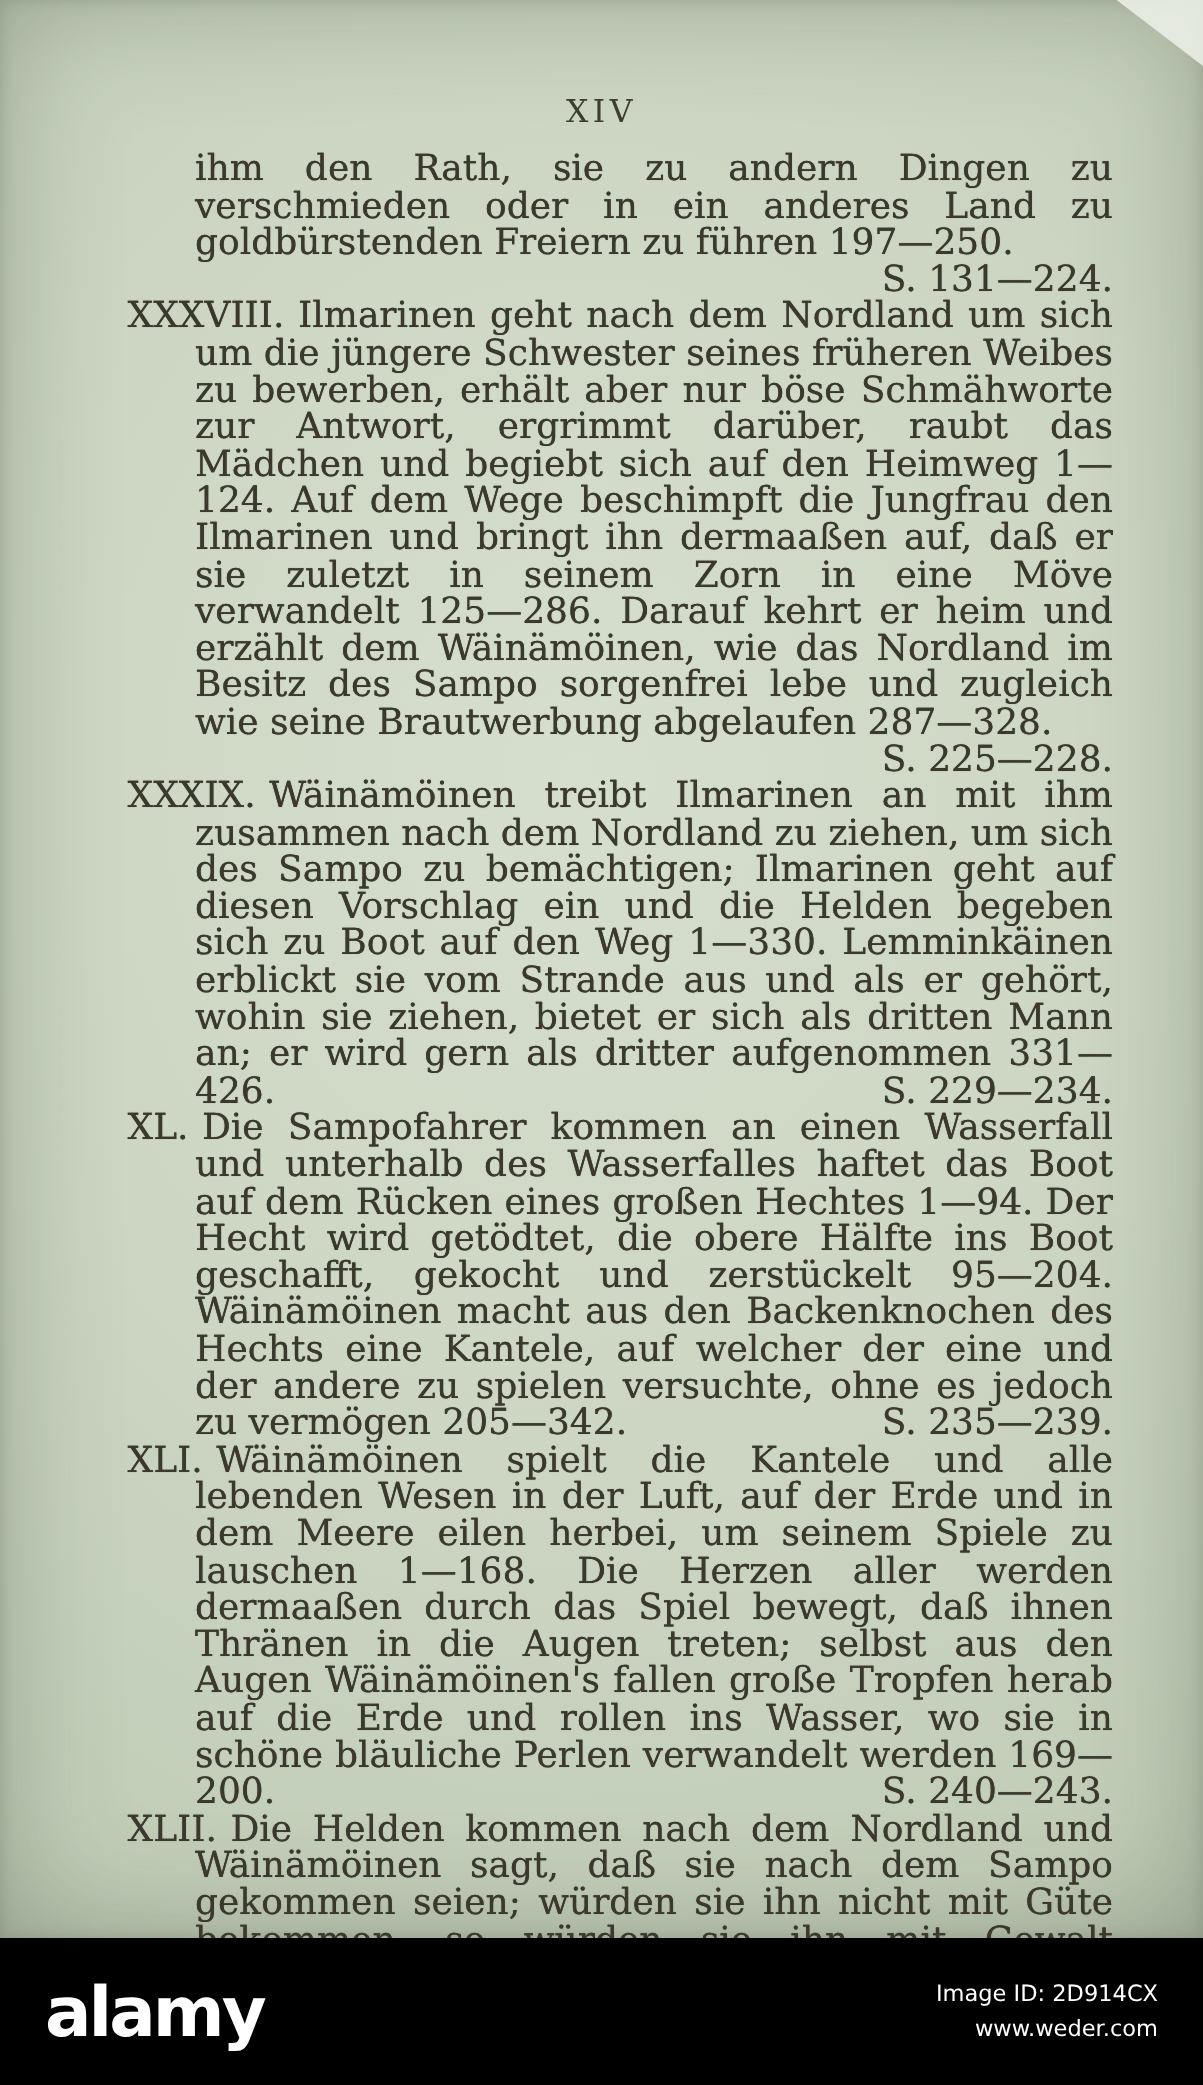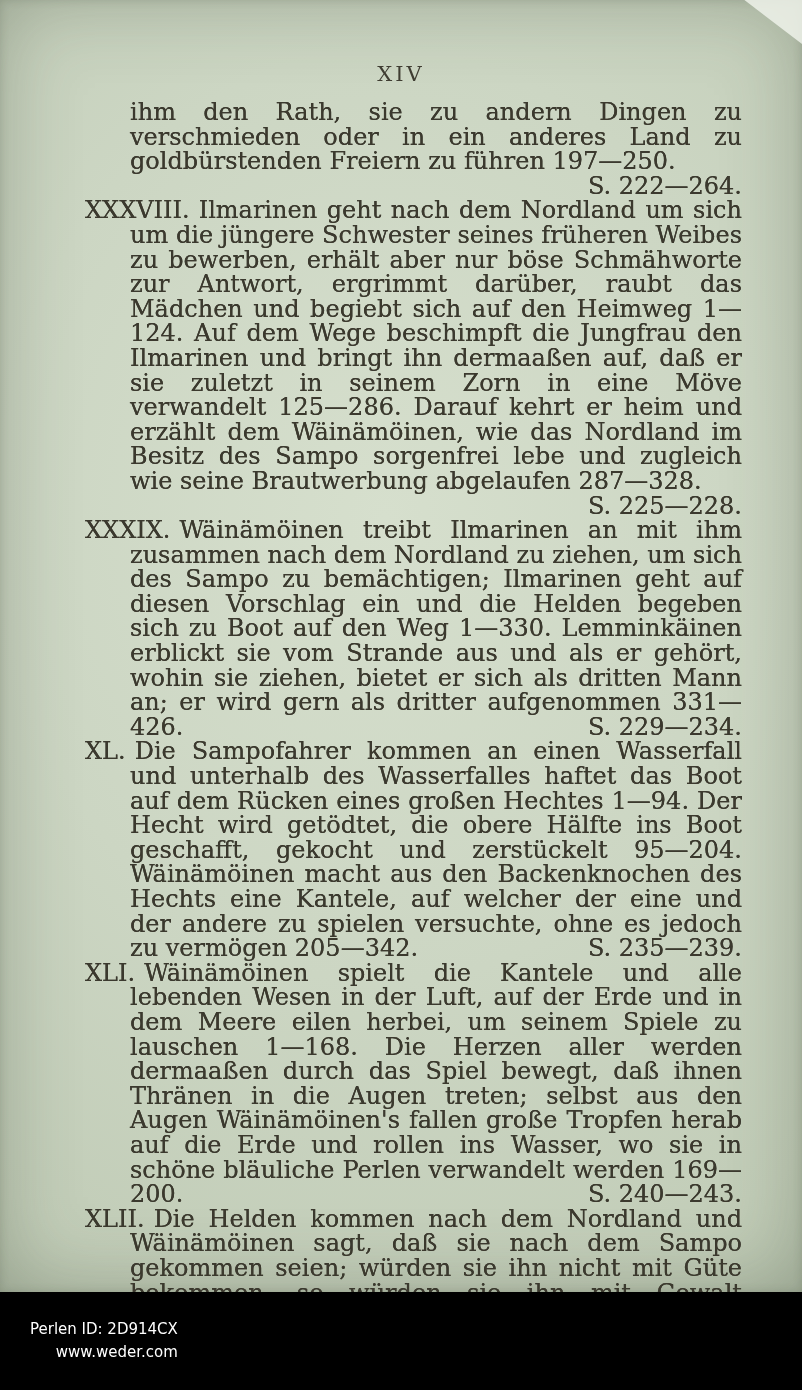--- a/index.html
+++ b/index.html
@@ -88,40 +88,41 @@
 
 <div class="frame">
 
   <div class="paper">
     <div class="corner"></div>
 
     <div class="pagenum">XIV</div>
 
     <div class="content" id="entries">
         <div class="entry no-num">
-          <p class="body"><span class="text">ihm den Rath, sie zu andern Dingen zu verschmieden oder in ein anderes Land zu goldbürstenden Freiern zu führen 197—250.</span><span class="pageref">S. 222—264.</span></p>
+          <p class="body"><span class="text">ihm den Rath, sie zu andern Dingen zu verschmieden oder in ein anderes Land zu goldbürstenden Freiern zu führen 197—250.</span><span class="pageref">S. 131—224.</span></p>
         </div>
         <div class="entry">
           <p class="body"><span class="numeral">XXXVIII.</span><span class="text">Ilmarinen geht nach dem Nordland um sich um die jüngere Schwester seines früheren Weibes zu bewerben, erhält aber nur böse Schmähworte zur Antwort, ergrimmt darüber, raubt das Mädchen und begiebt sich auf den Heimweg 1—124. Auf dem Wege beschimpft die Jungfrau den Ilmarinen und bringt ihn dermaaßen auf, daß er sie zuletzt in seinem Zorn in eine Möve verwandelt 125—286. Darauf kehrt er heim und erzählt dem Wäinämöinen, wie das Nordland im Besitz des Sampo sorgenfrei lebe und zugleich wie seine Brautwerbung abgelaufen 287—328.</span><span class="pageref">S. 225—228.</span></p>
         </div>
         <div class="entry">
           <p class="body"><span class="numeral">XXXIX.</span><span class="text">Wäinämöinen treibt Ilmarinen an mit ihm zusammen nach dem Nordland zu ziehen, um sich des Sampo zu bemächtigen; Ilmarinen geht auf diesen Vorschlag ein und die Helden begeben sich zu Boot auf den Weg 1—330. Lemminkäinen erblickt sie vom Strande aus und als er gehört, wohin sie ziehen, bietet er sich als dritten Mann an; er wird gern als dritter aufgenommen 331—426.</span><span class="pageref">S. 229—234.</span></p>
         </div>
         <div class="entry">
           <p class="body"><span class="numeral">XL.</span><span class="text">Die Sampofahrer kommen an einen Wasserfall und unterhalb des Wasserfalles haftet das Boot auf dem Rücken eines großen Hechtes 1—94. Der Hecht wird getödtet, die obere Hälfte ins Boot geschafft, gekocht und zerstückelt 95—204. Wäinämöinen macht aus den Backenknochen des Hechts eine Kantele, auf welcher der eine und der andere zu spielen versuchte, ohne es jedoch zu vermögen 205—342.</span><span class="pageref">S. 235—239.</span></p>
         </div>
         <div class="entry">
           <p class="body"><span class="numeral">XLI.</span><span class="text">Wäinämöinen spielt die Kantele und alle lebenden Wesen in der Luft, auf der Erde und in dem Meere eilen herbei, um seinem Spiele zu lauschen 1—168. Die Herzen aller werden dermaaßen durch das Spiel bewegt, daß ihnen Thränen in die Augen treten; selbst aus den Augen Wäinämöinen's fallen große Tropfen herab auf die Erde und rollen ins Wasser, wo sie in schöne bläuliche Perlen verwandelt werden 169—200.</span><span class="pageref">S. 240—243.</span></p>
         </div>
         <div class="entry">
           <p class="body"><span class="numeral">XLII.</span><span class="text">Die Helden kommen nach dem Nordland und Wäinämöinen sagt, daß sie nach dem Sampo gekommen seien; würden sie ihn nicht mit Güte bekommen, so würden sie ihn mit Gewalt entführen 1—58. Des Nordlands Wirthin will ihn weder mit Güte noch mit Gewalt herausgeben und bietet gegen sie das Kriegsvolk auf 59—64. Wäinämöinen ergreift die Kantele, fängt an zu spielen und versetzt mit seinem Spiel das ganze Volk des Nordlands in Schlaf; dann geht er mit seinen Gefährten um sich des Sampo zu bemächtigen; sie schaffen ihn aus dem Steinberg in ihr Boot 65—164. Mit dem Sampo in dem Boote ziehen sie vom Nordland fort und eilen glücklich ihrer Heimath zu 165—308. Am dritten Tage erwacht des Nordlands Wirthin aus ihrem Schlafe und als sie den Sampo entführt sieht, sendet sie einen dichten Nebel, einen starken Wind und andere Hindernisse um die Samporäuber aufzuhalten, bis sie dieselben erreicht hätte; bei dem Sturme fällt Wäinämöinen's neue Kantele ins Meer 309—562.</span></p>
         </div>
       </div>
   </div>
 
   <div class="footer">
+    <div class="brand">alamy</div>
     <div class="meta">
-      <div>Perlen ID: 2D914CX</div>
+      <div>Image ID: 2D914CX</div>
       <div>www.weder.com</div>
     </div>
   </div>
 
 </div>
 
 </body></html>

